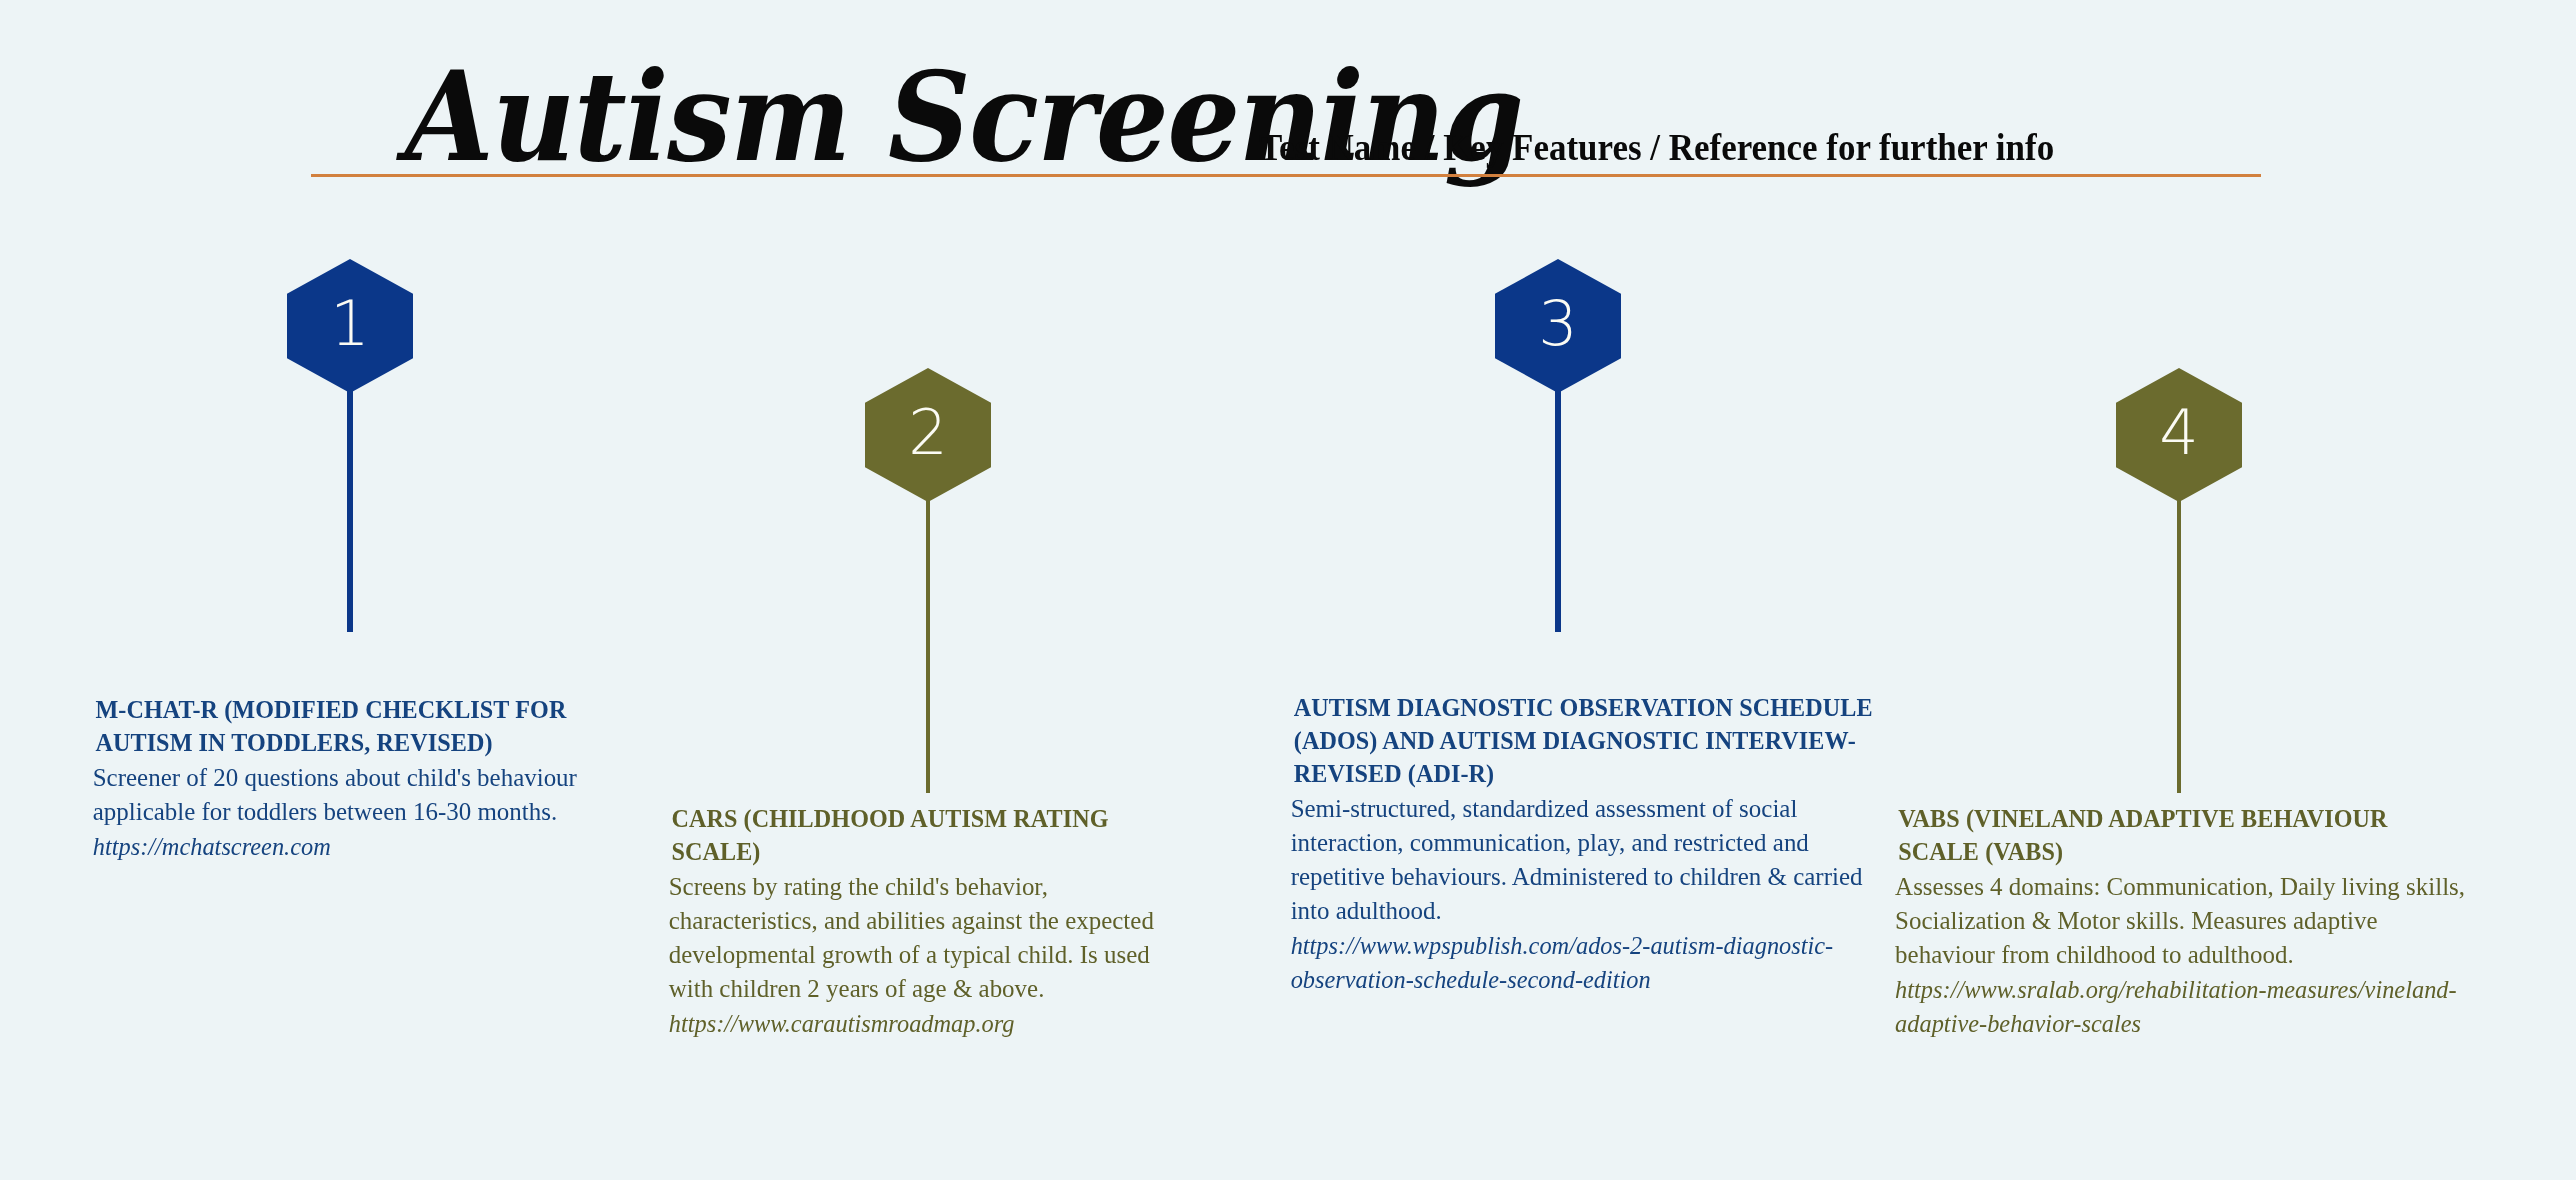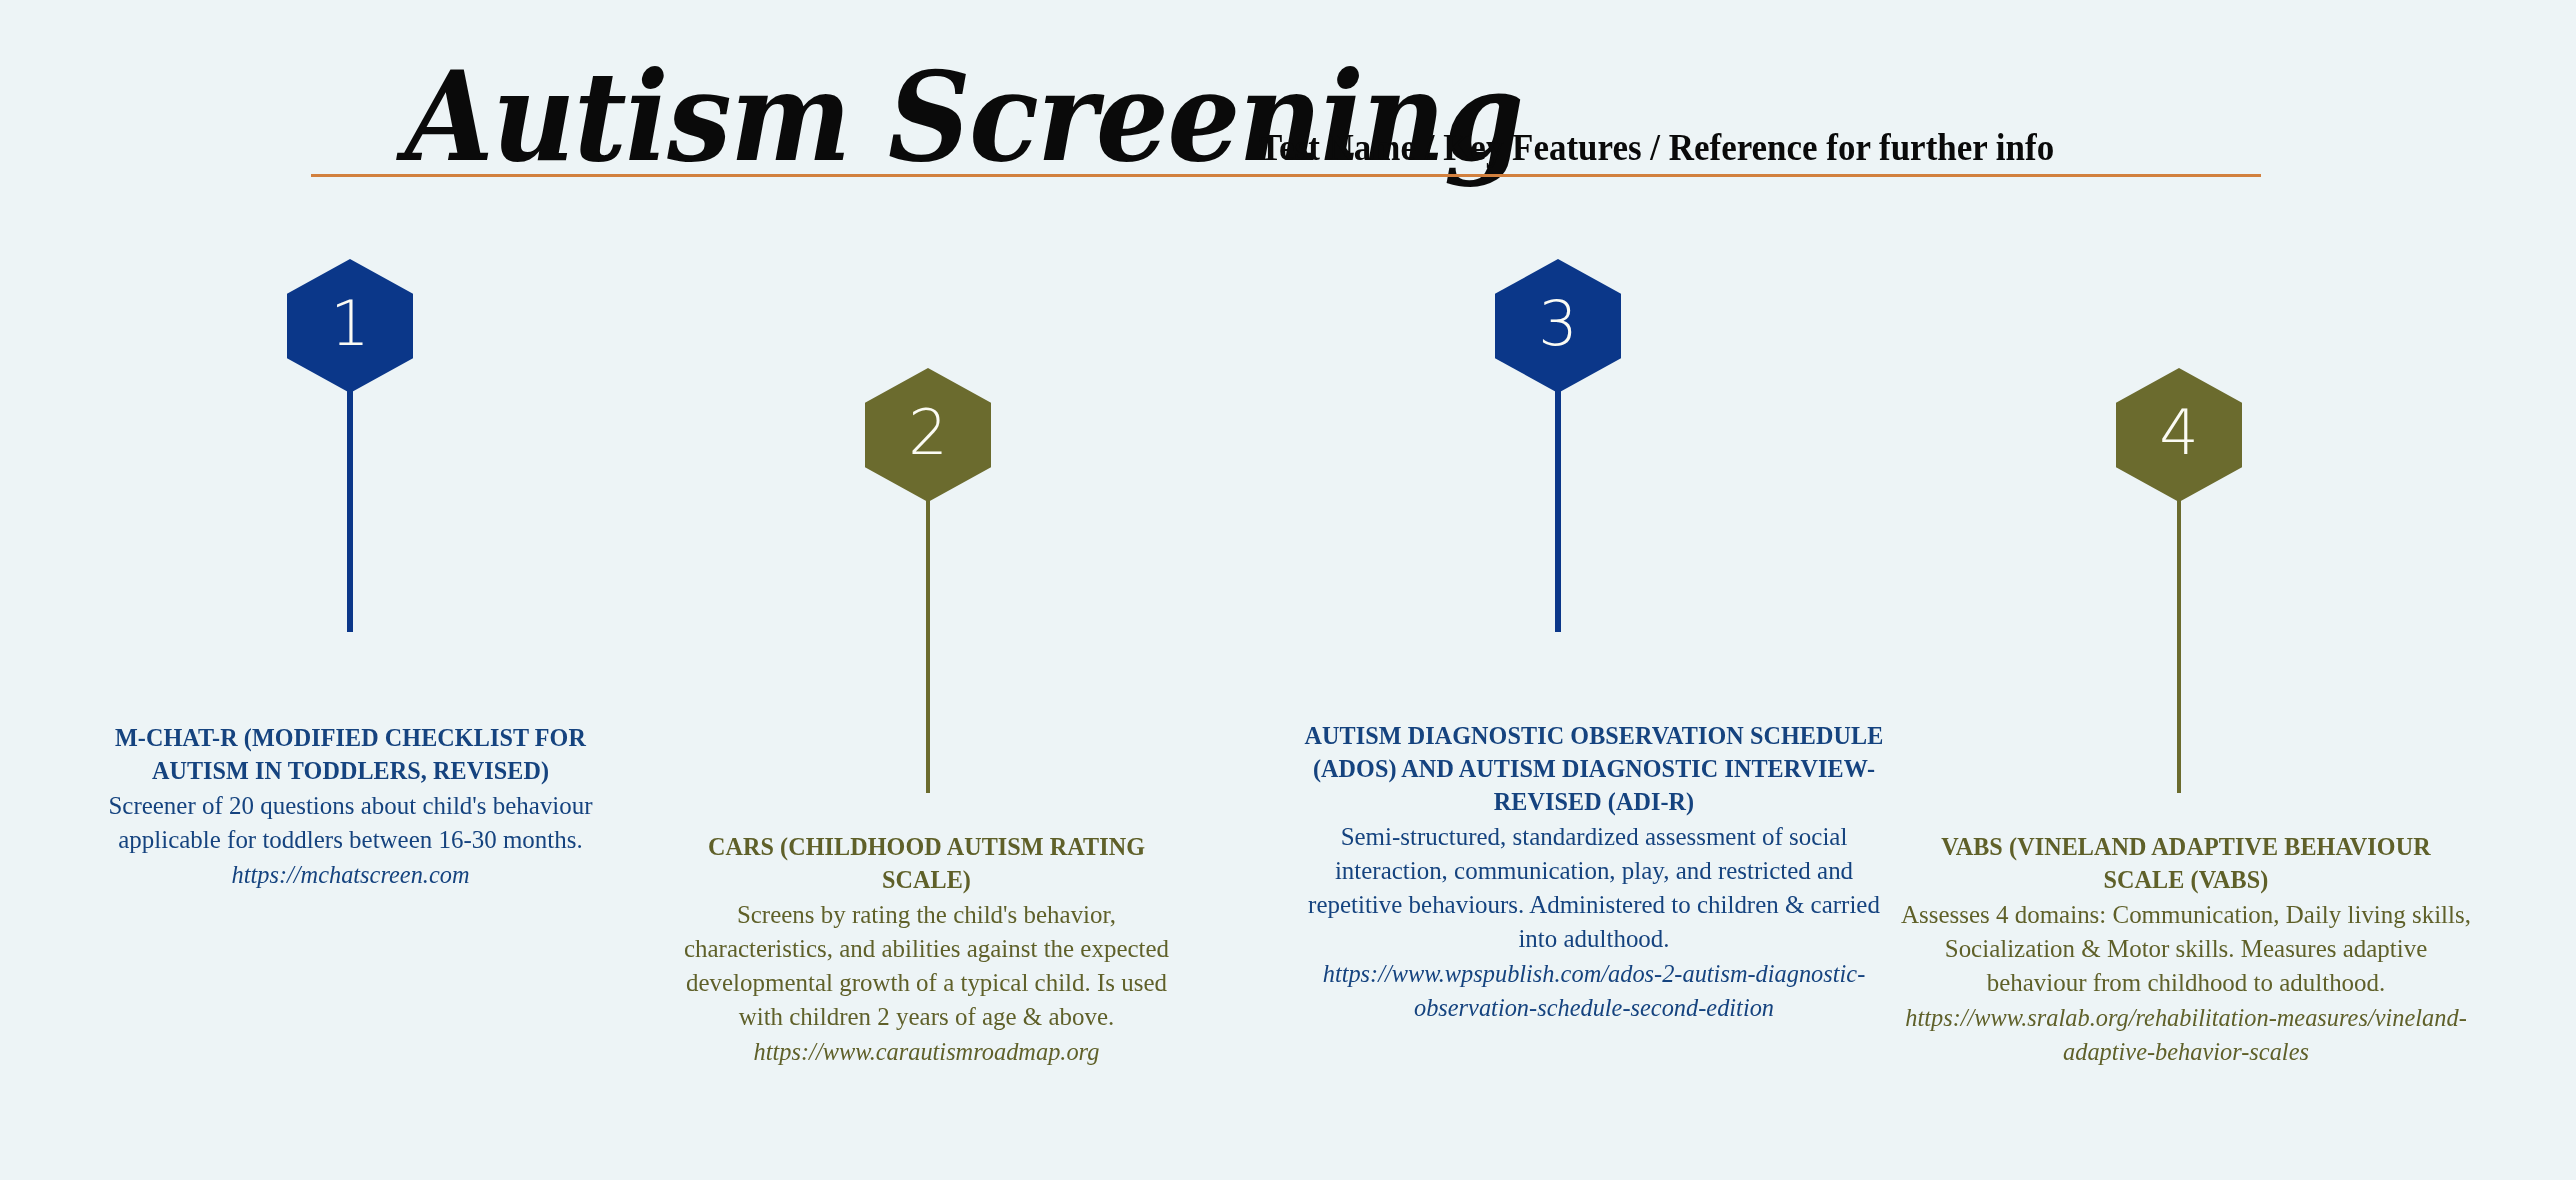--- a/index.html
+++ b/index.html
@@ -90,22 +90,21 @@
     position: absolute;
     left: 50%;
     top: 129px;
   }
   .marker.navy .stem { width: 5.7px; margin-left: -2.9px; background: #0B3789; }
   .marker.olive .stem { width: 4.1px; margin-left: -2px; background: #6B6B2E; }
 
   
   .column {
     position: absolute;
-    text-align: center;
-    margin-top: 28px;
+    text-align: left;
   }
   .col-heading {
     font-family: "Liberation Serif", serif;
     font-weight: 700;
     font-size: 25.4px;
     line-height: 33px;
     letter-spacing: 0.1px;
     margin: 0 0 1.6px 0;
     transform: scaleX(0.95);
   }

